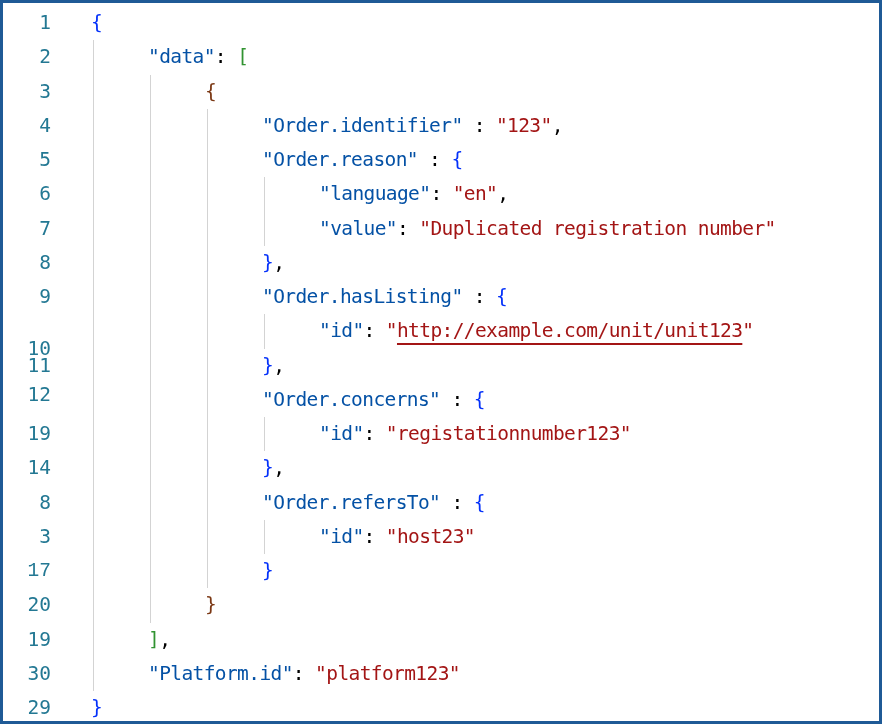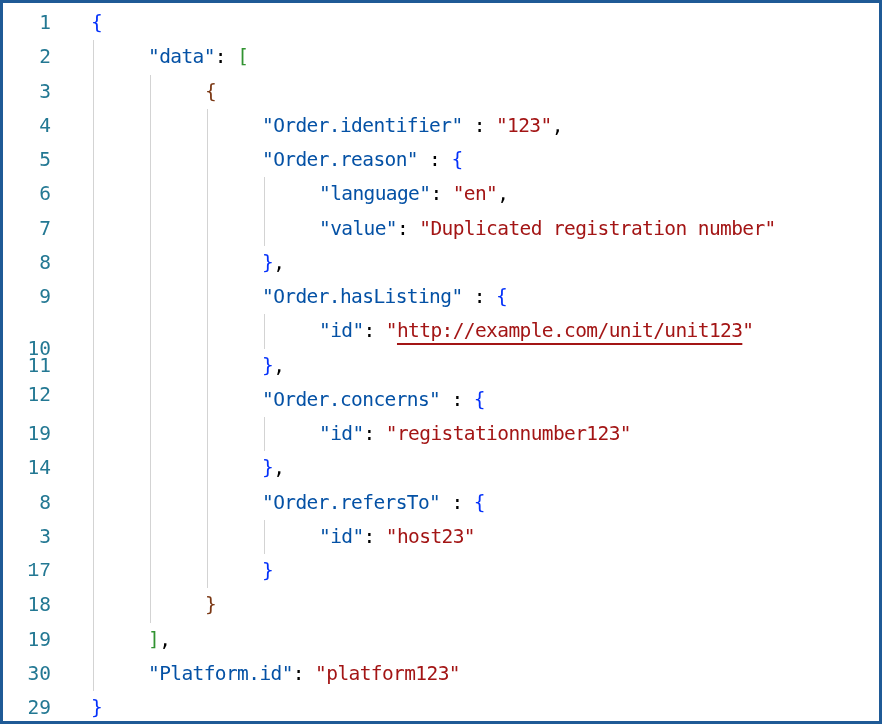--- a/index.html
+++ b/index.html
@@ -69,21 +69,21 @@
       <div class="ln" style="top: 411px;">19</div>
       <div class="line code" style="top: 411px; left: 316px;"><span class="key">"id"</span><span class="punc">: </span><span class="str">"registationnumber123"</span></div>
       <div class="ln" style="top: 445.25px;">14</div>
       <div class="line code" style="top: 445.25px; left: 259px;"><span class="b1">}</span><span class="punc">,</span></div>
       <div class="ln" style="top: 479.5px;">8</div>
       <div class="line code" style="top: 479.5px; left: 259px;"><span class="key">"Order.refersTo"</span><span class="punc"> : </span><span class="b1">{</span></div>
       <div class="ln" style="top: 513.75px;">3</div>
       <div class="line code" style="top: 513.75px; left: 316px;"><span class="key">"id"</span><span class="punc">: </span><span class="str">"host23"</span></div>
       <div class="ln" style="top: 548px; font-family: Liberation Mono, monospace;">17</div>
       <div class="line code" style="top: 548px; left: 259px;"><span class="b1">}</span></div>
-      <div class="ln" style="top: 582.25px;">18</div>
+      <div class="ln" style="top: 582.25px;">20</div>
       <div class="line code" style="top: 582.25px; left: 202px;"><span class="b3">}</span></div>
       <div class="ln" style="top: 616.5px;">19</div>
       <div class="line code" style="top: 616.5px; left: 145px;"><span class="b2">]</span><span class="punc">,</span></div>
       <div class="ln" style="top: 650.75px;">30</div>
       <div class="line code" style="top: 650.75px; left: 145px;"><span class="key">"Platform.id"</span><span class="punc">: </span><span class="str">"platform123"</span></div>
       <div class="ln" style="top: 685px;">29</div>
       <div class="line code" style="top: 685px; left: 88px;"><span class="b1">}</span></div>
     </div>
 </div>
 

